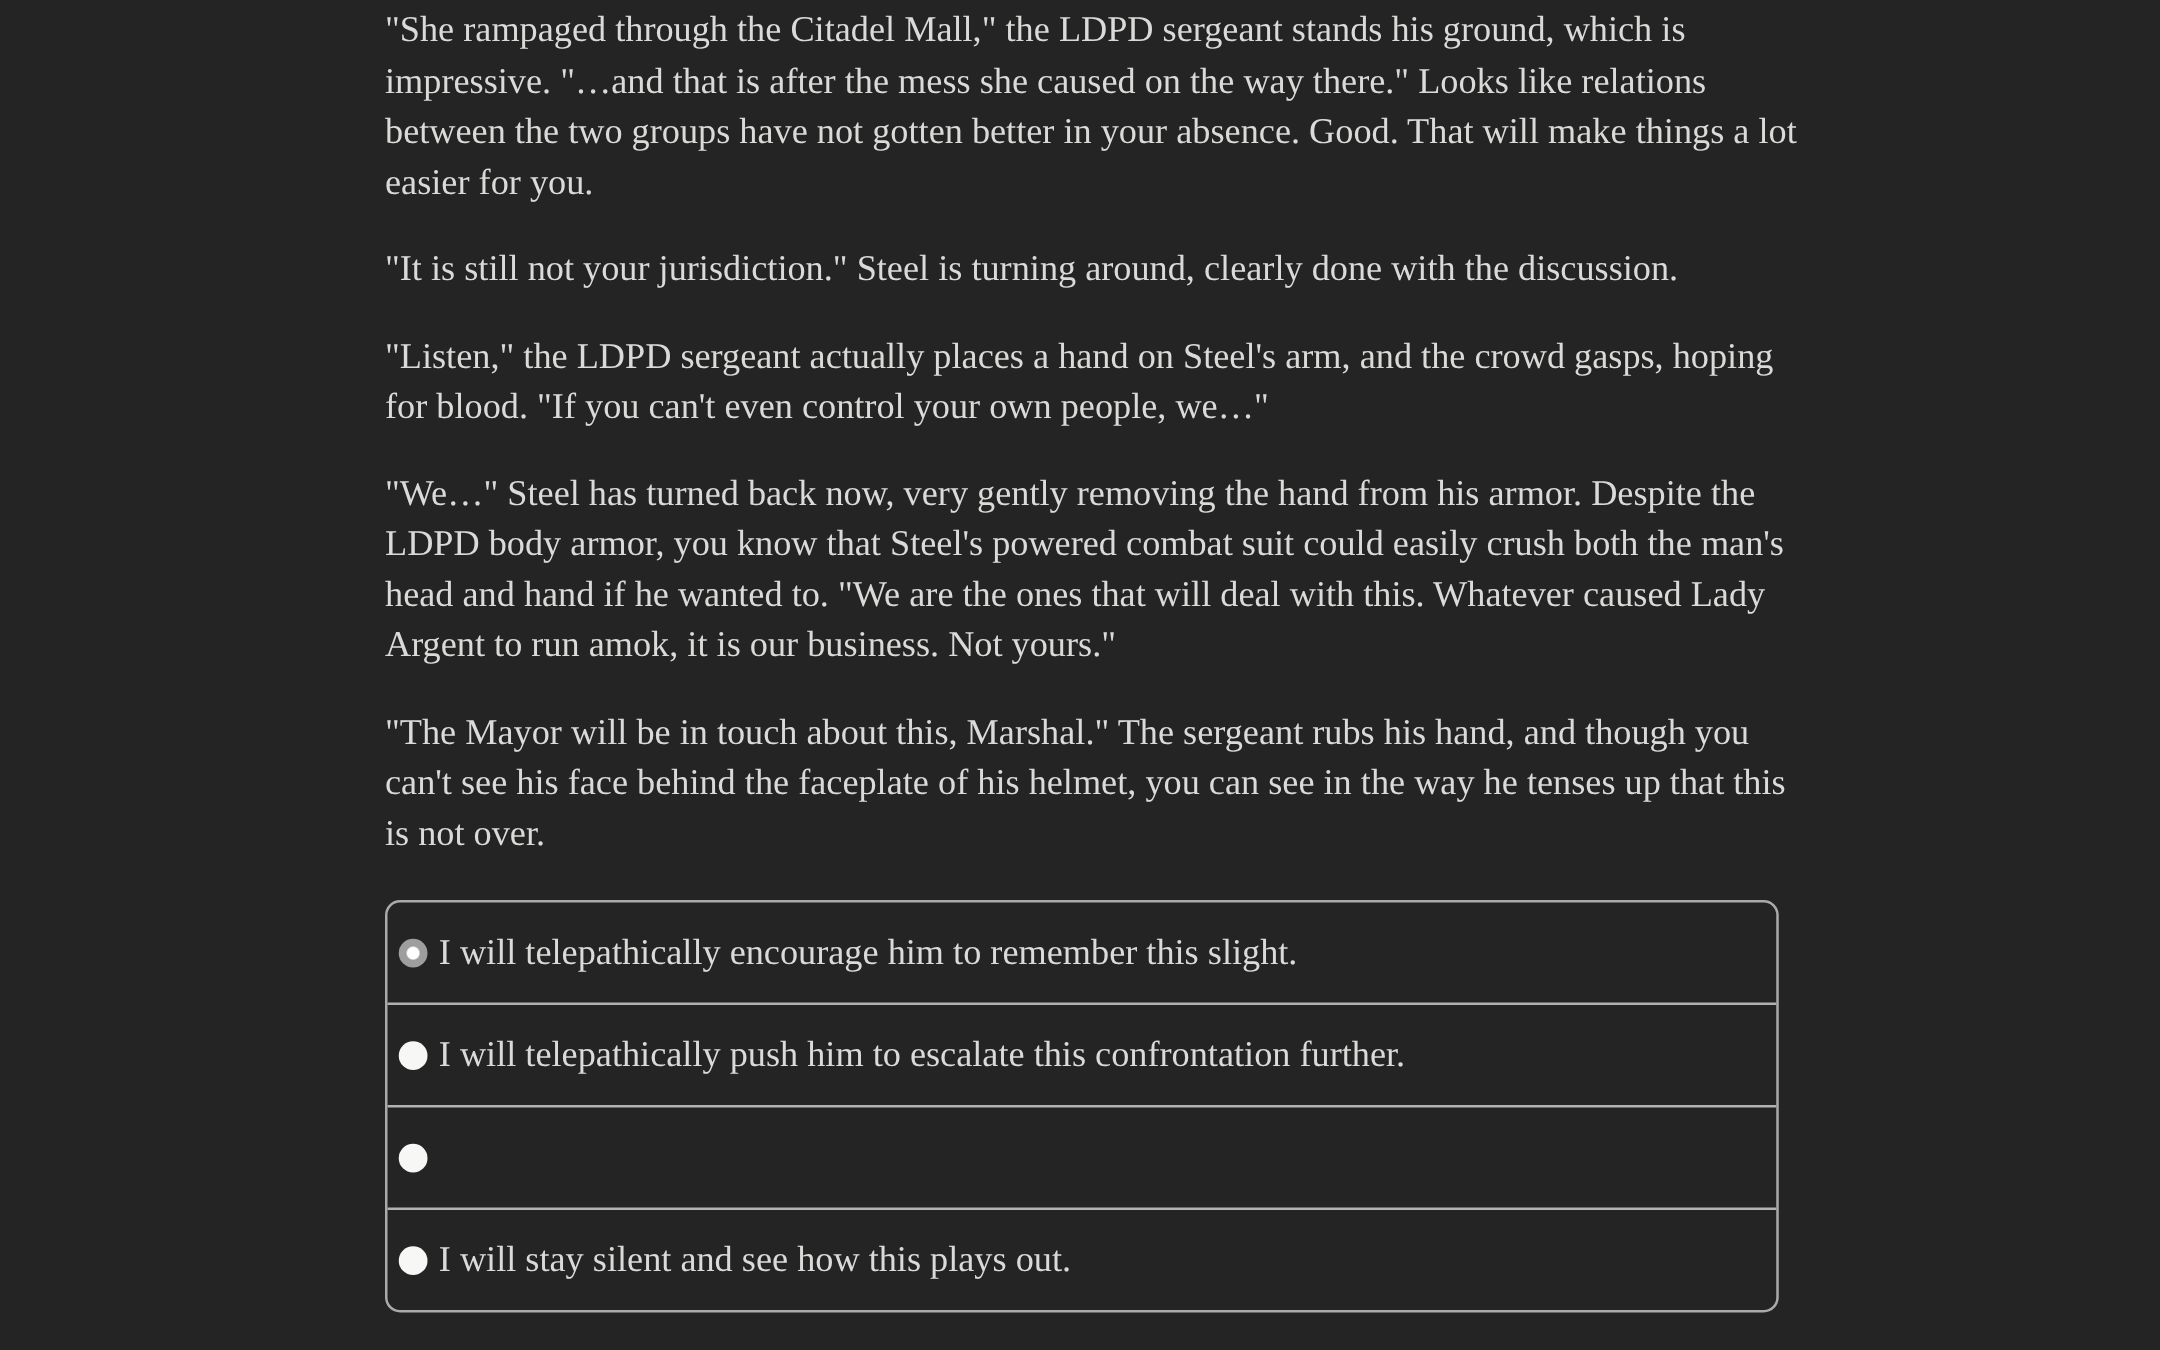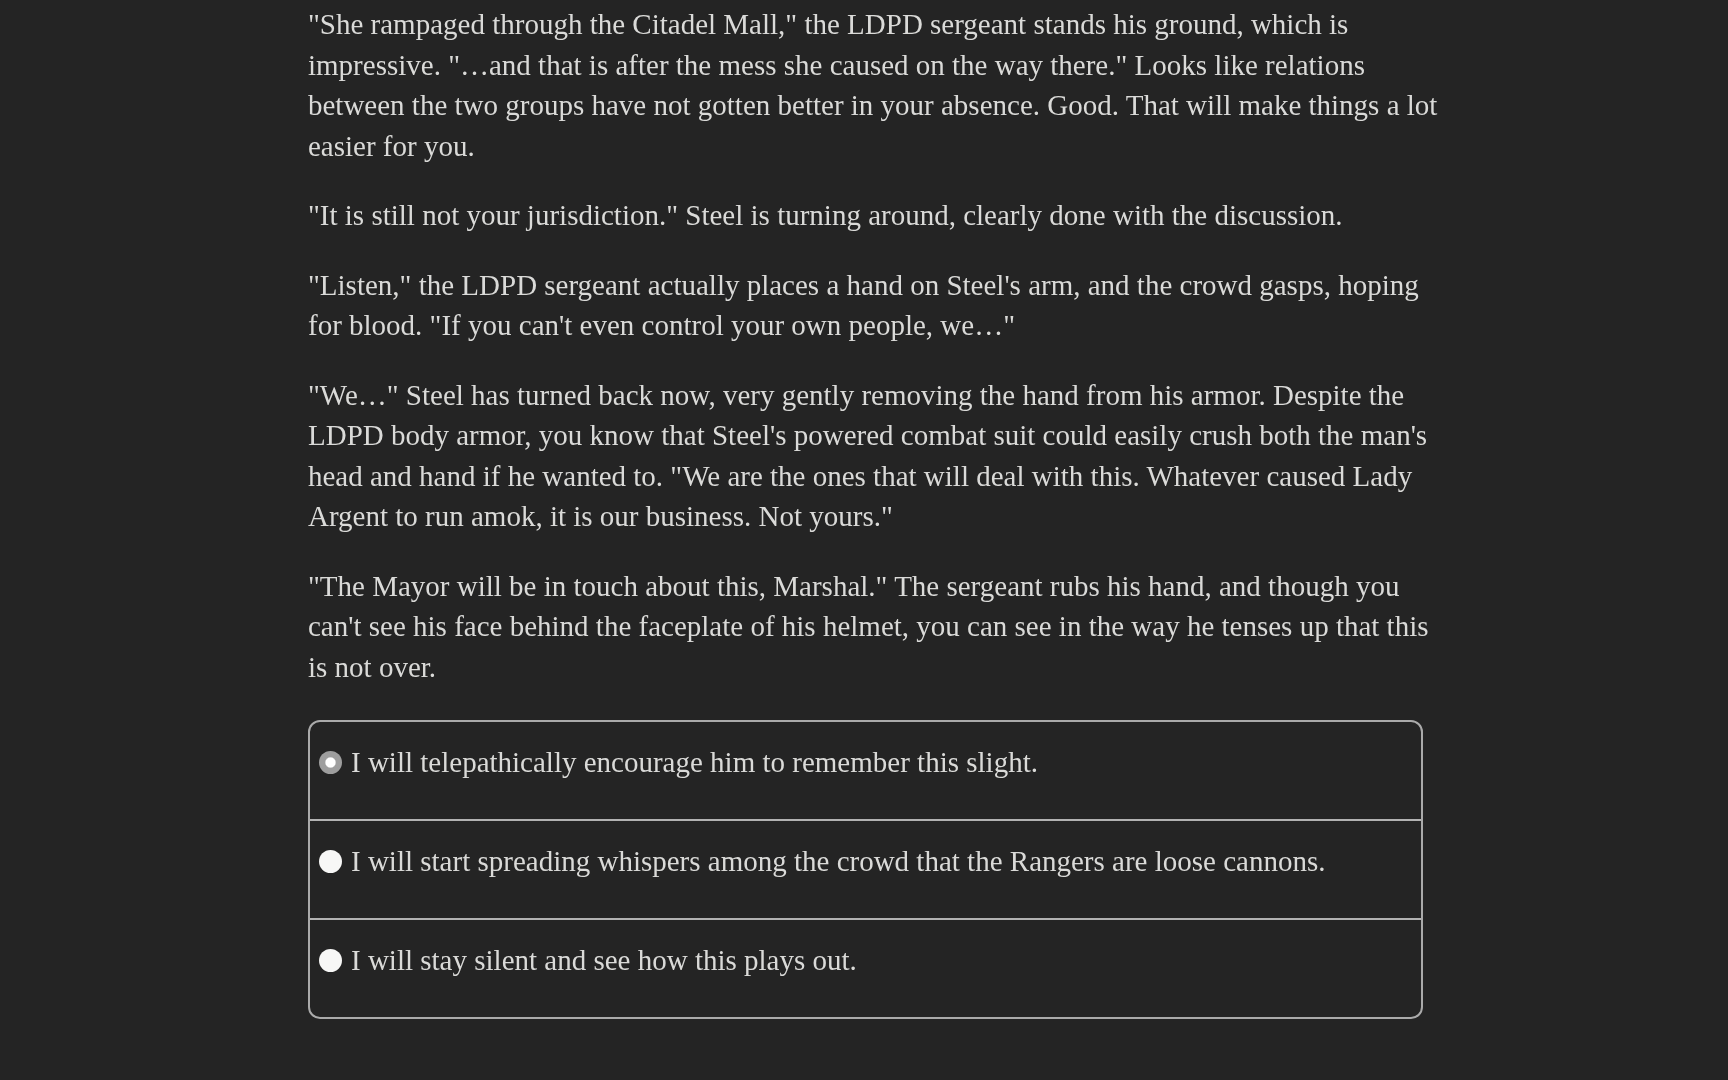--- a/index.html
+++ b/index.html
@@ -32,21 +32,21 @@
     box-sizing: border-box;
     width: 1115px;
     border: 2px solid #aaaaaa;
     border-radius: 12px;
     background: #242424;
   }
   .choice-row {
     display: flex;
     align-items: center;
     height: 80px;
-    padding: 0 18px 17px 9px;
+    padding: 0 18px 0 9px;
     cursor: pointer;
   }
   .choice-row + .choice-row {
     border-top: 2px solid #b2b2b2;
   }
   .radio {
     flex: none;
     width: 23px;
     height: 23px;
     border-radius: 50%;
@@ -73,20 +73,23 @@
       <p>"We…" Steel has turned back now, very gently removing the hand from his armor. Despite the LDPD body armor, you know that Steel's powered combat suit could easily crush both the man's head and hand if he wanted to. "We are the ones that will deal with this. Whatever caused Lady Argent to run amok, it is our business. Not yours."</p>
       <p>"The Mayor will be in touch about this, Marshal." The sergeant rubs his hand, and though you can't see his face behind the faceplate of his helmet, you can see in the way he tenses up that this is not over.</p>
     </div>
   <div class="choice-box" id="choice-box">
       <div class="choice-row selected" role="radio" aria-checked="true">
         <span class="radio"></span>
         <span class="choice-label">I will telepathically encourage him to remember this slight.</span>
       </div>
       <div class="choice-row" role="radio" aria-checked="false">
         <span class="radio"></span>
-        <span class="choice-label">I will start spreading whispers among the crowd that the Rangers are loose cannons.</span>
+        <span class="choice-label">I will telepathically push him to escalate this confrontation further.</span>
+      </div>
+      <div class="choice-row" role="radio" aria-checked="false">
+        <span class="radio"></span>
       </div>
       <div class="choice-row" role="radio" aria-checked="false">
         <span class="radio"></span>
         <span class="choice-label">I will stay silent and see how this plays out.</span>
       </div>
     </div>
 </div>
 
 </body></html>

